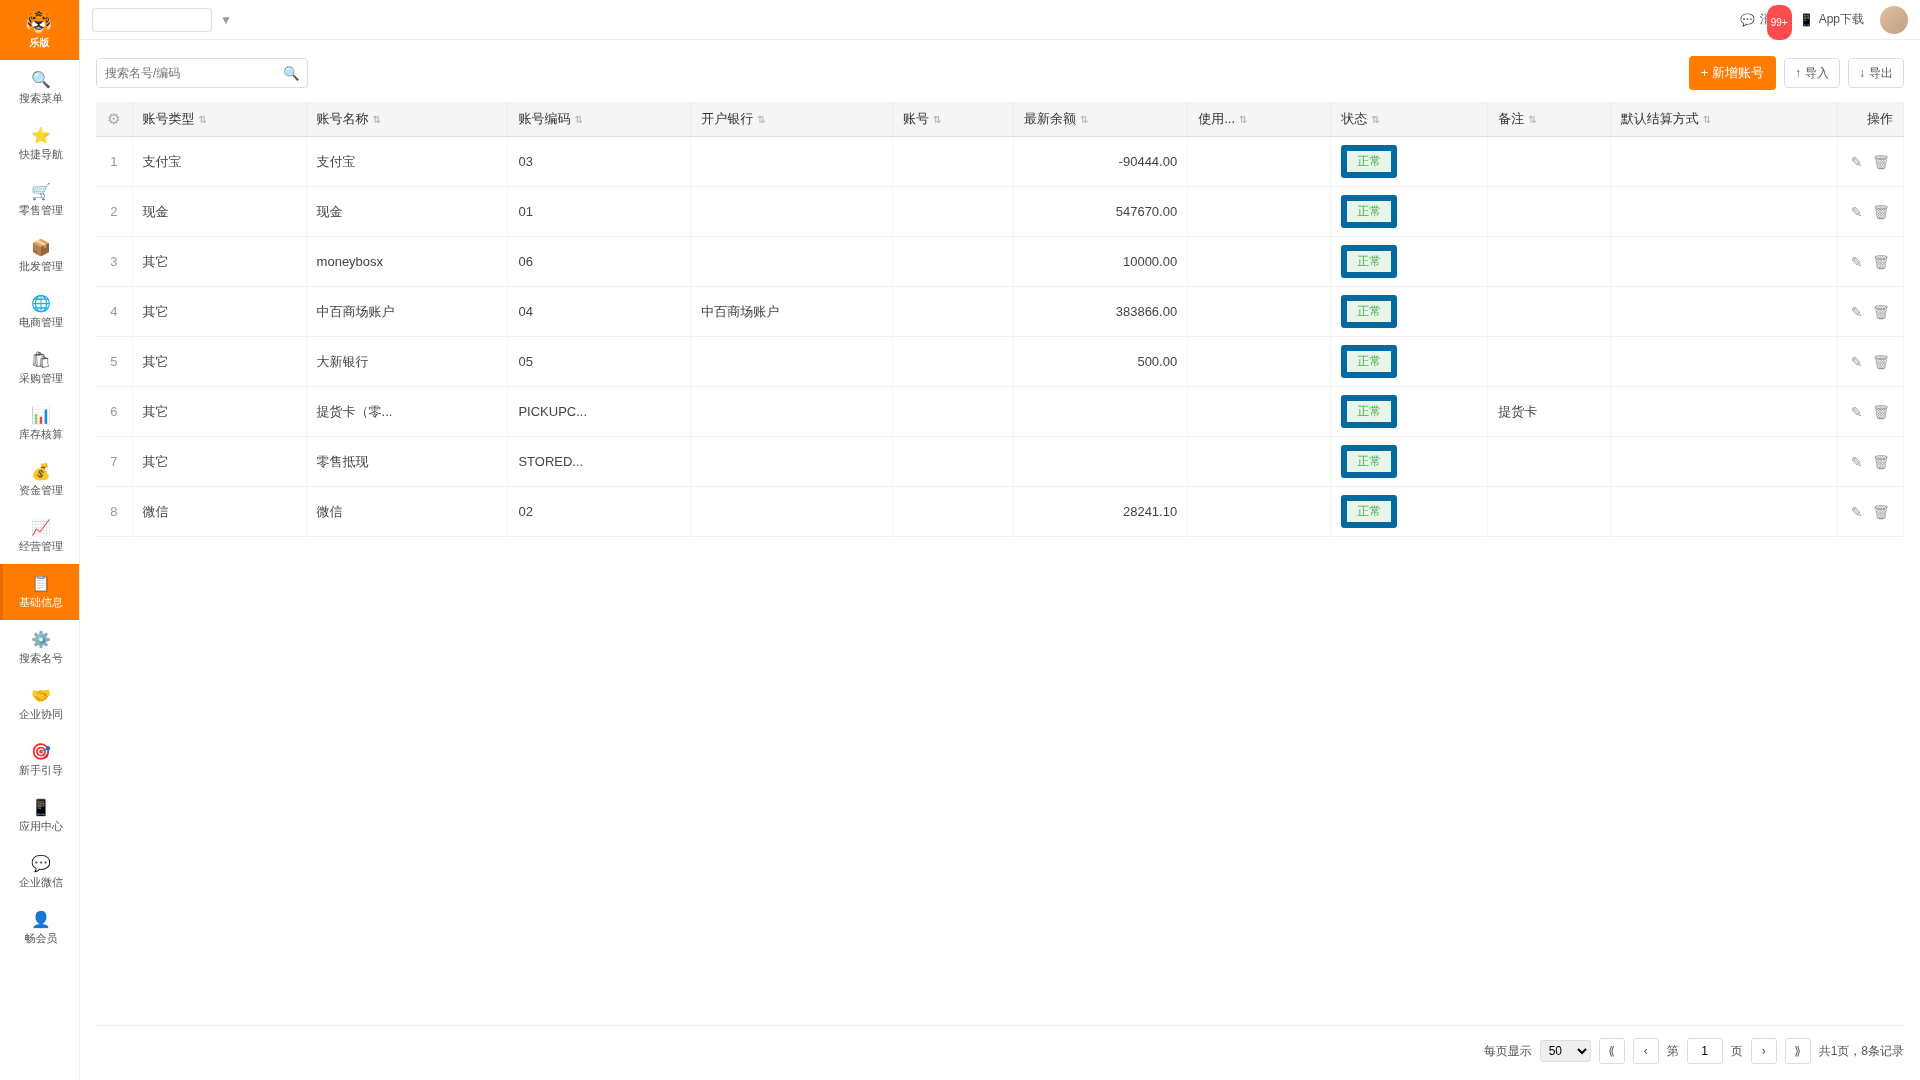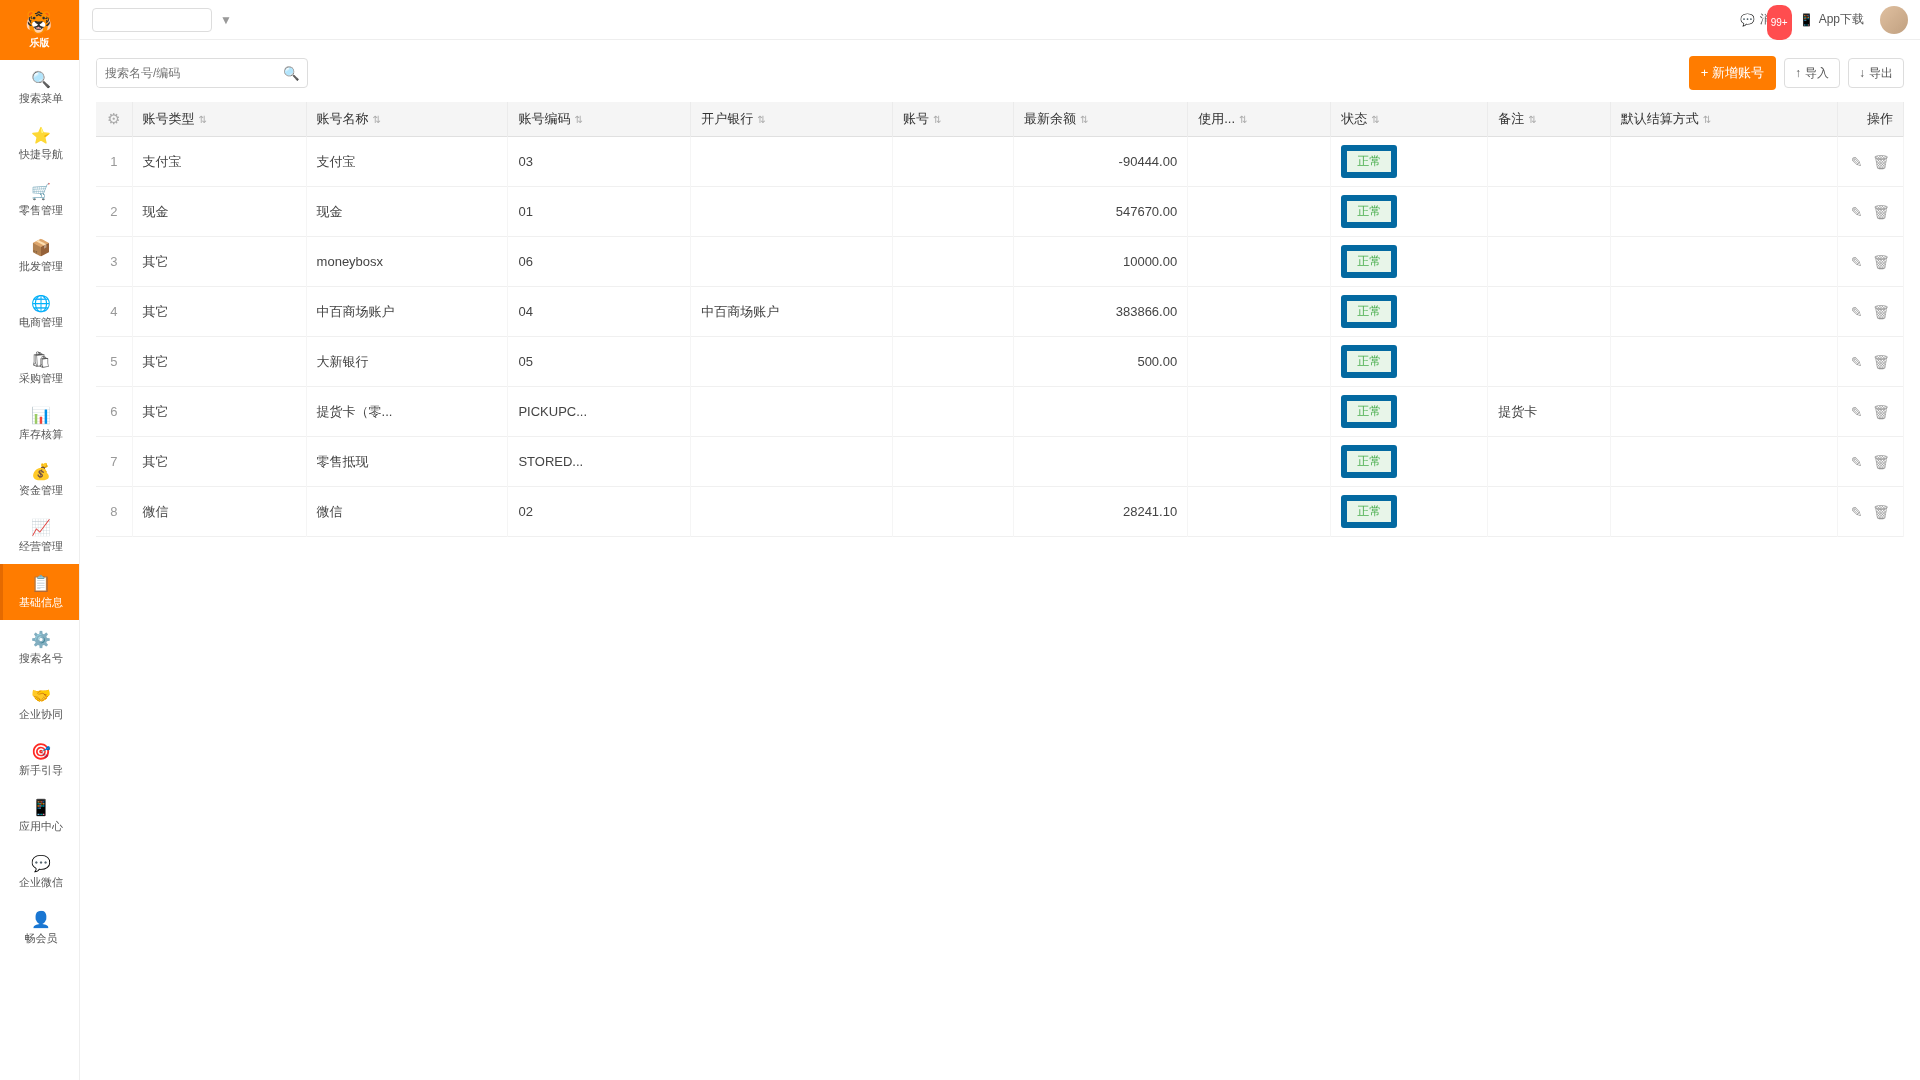--- a/index.html
+++ b/index.html
@@ -596,15 +596,31 @@
     <td></td>
     <td style="text-align:center;">
       <span class="action-icon" title="编辑">✎</span>
       <span class="action-icon" title="删除">🗑</span>
     </td>
   </tr>
           </tbody>
       </table>
     </div>
 
+    <div class="pagination">
+      <span>每页显示</span>
+      <select class="per-page-select">
+        <option>50</option>
+        <option>100</option>
+        <option>200</option>
+      </select>
+      <button class="page-btn">⟪</button>
+      <button class="page-btn">‹</button>
+      <span>第</span>
+      <input class="page-input" type="text" value="1" style="">
+      <span>页</span>
+      <button class="page-btn">›</button>
+      <button class="page-btn">⟫</button>
+      <span>共1页，8条记录</span>
+    </div>
 
   </div>
 </div>
 
 </body></html>

